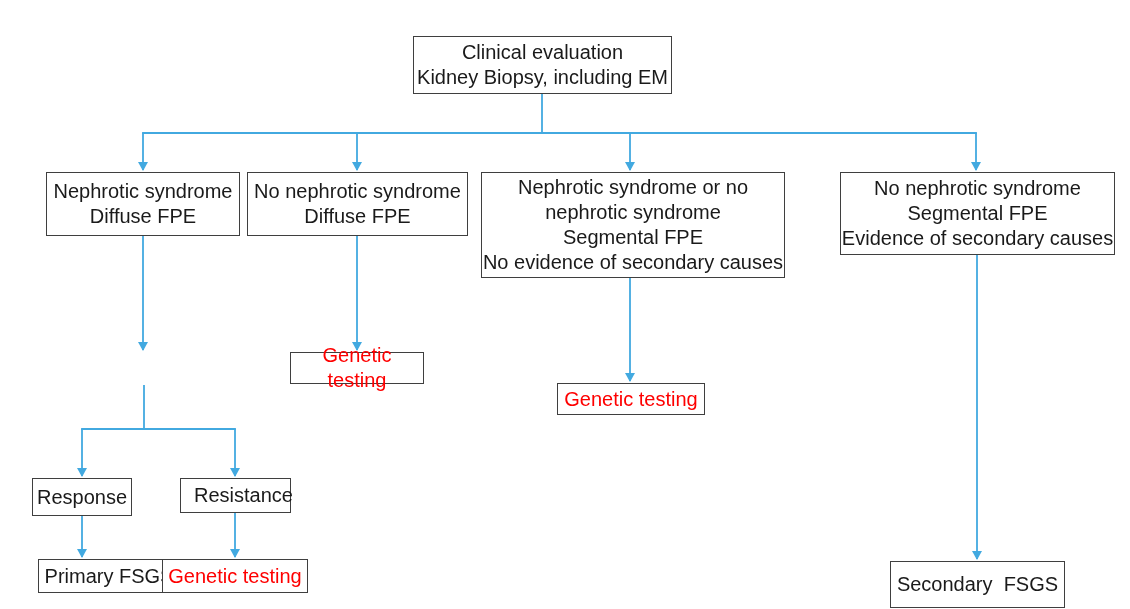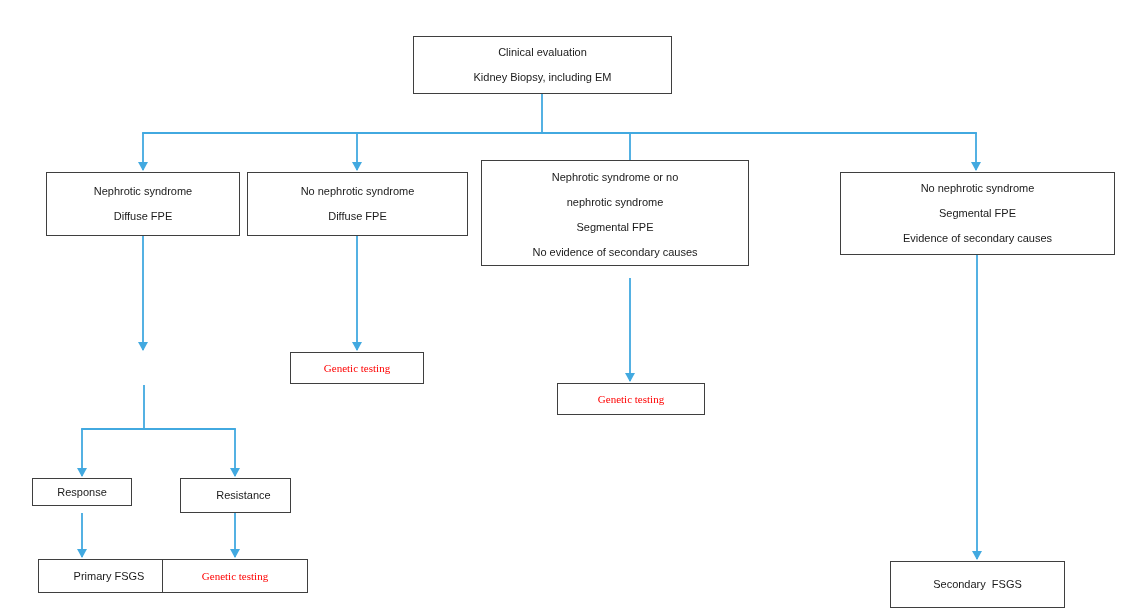--- a/index.html
+++ b/index.html
@@ -35,36 +35,36 @@
   .node {
     position: absolute;
     z-index: 1;
     background: var(--bg);
     border: 1.5px solid var(--box-border);
     color: var(--text-color);
     display: flex;
     align-items: center;
     justify-content: center;
     text-align: center;
-    font-size: 11px;
+    font-size: 20px;
     line-height: 25px;
     white-space: pre-wrap;
   }
-  .node.alert { color: var(--alert-text); font-family: Liberation Serif, serif; }
+  .node.alert { color: var(--alert-text); }
 
   
   .n-clinical   { left: 413px; top:  36px; width: 259px; height: 58px; }
   .n-branch1    { left:  46px; top: 172px; width: 194px; height: 64px; }
   .n-branch2    { left: 247px; top: 172px; width: 221px; height: 64px; }
-  .n-branch3    { left: 481px; top: 160px; width: 268px; height: 106px; align-items: flex-end; }
+  .n-branch3    { left: 481px; top: 172px; width: 304px; height: 106px; }
   .n-branch4    { left: 840px; top: 172px; width: 275px; height: 83px; }
   .n-firstline  { left:  62px; top: 352px; width: 164px; height: 33px; }
   .n-genetic1   { left: 290px; top: 352px; width: 134px; height: 32px; }
   .n-genetic2   { left: 557px; top: 383px; width: 148px; height: 32px; }
-  .n-response   { left:  32px; top: 478px; width: 100px; height: 28px; }
+  .n-response   { left:  32px; top: 478px; width: 100px; height: 38px; }
   .n-resistance { left: 180px; top: 478px; width: 111px; height: 35px; padding-left: 16px; }
   .n-primary    { left:  14px; top: 559px; width: 142px; height: 34px; margin-left: 24px; }
   .n-genetic3   { left: 162px; top: 559px; width: 146px; height: 34px; }
   .n-secondary  { left: 890px; top: 561px; width: 175px; height: 47px; }
 </style>
 </head>
 <body>
 
 <div class="canvas">
 

